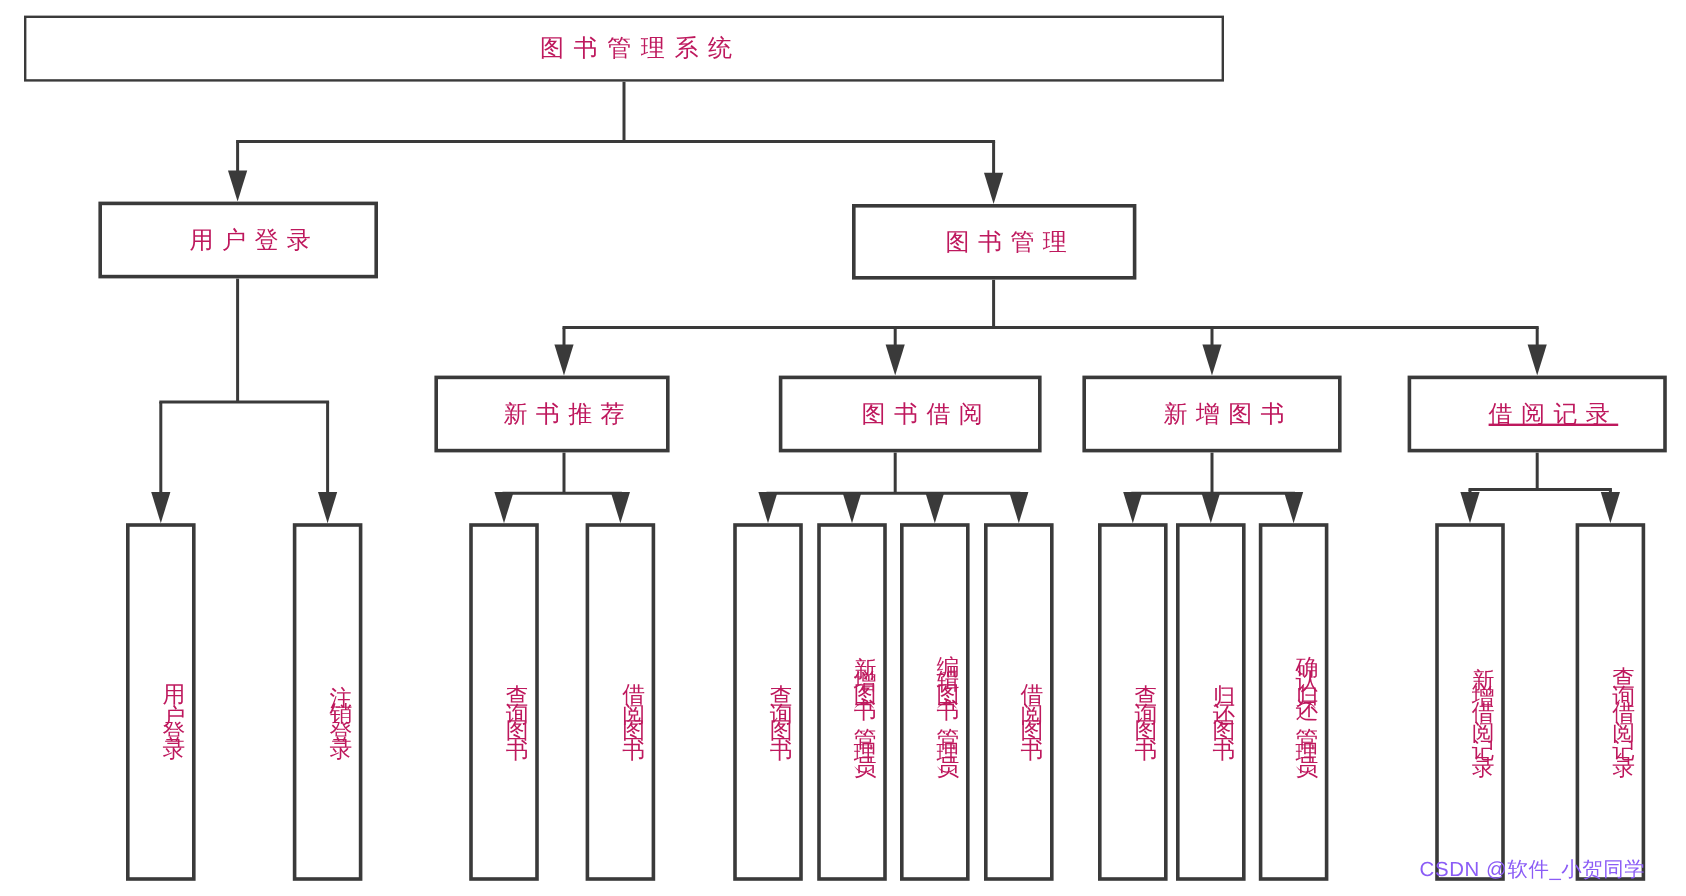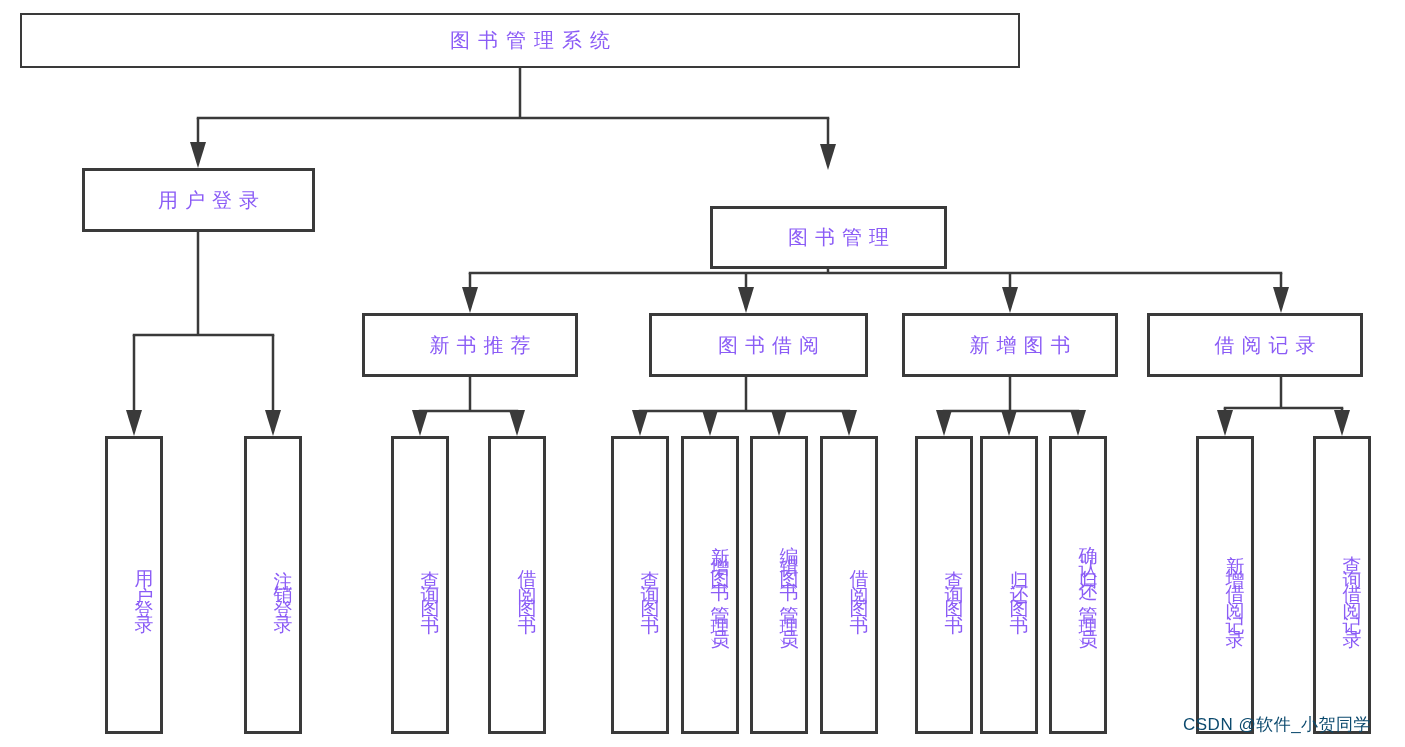--- a/index.html
+++ b/index.html
@@ -19,21 +19,21 @@
     position: absolute;
     left: 0; top: 0;
     width: 1405px; height: 747px;
     pointer-events: none;
   }
   .node {
     position: absolute;
     box-sizing: border-box;
     background: #ffffff;
     border: 3px solid #3a3a3a;
-    color: #8b5cf6;
+    color: #be185d;
     display: flex;
     align-items: center;
     justify-content: center;
     z-index: 2;
     padding-left: 20px;
   }
   .hbox {
     font-size: 20px;
     letter-spacing: 7px;
     text-indent: 7px;
@@ -52,21 +52,21 @@
     line-height: 52px;
   }
   .vbox.tight {
     letter-spacing: 12px;
   }
   #watermark {
     position: absolute;
     left: 1183px;
     top: 713px;
     font-size: 17px;
-    color: #0c4a6e;
+    color: #8b5cf6;
     letter-spacing: 0.5px;
     white-space: nowrap;
     z-index: 10;
   }
 </style>
 </head>
 <body>
 
 <div id="canvas">
 
@@ -136,29 +136,29 @@
         <polygon points="1217,410 1233,410 1225,436" fill="#3a3a3a"></polygon>
         <line x1="1342" y1="408" x2="1342" y2="430" stroke="#3a3a3a" stroke-width="2.5"></line>
         <polygon points="1334,410 1350,410 1342,436" fill="#3a3a3a"></polygon>
       </g>
     </svg>
 
   <div class="node hbox root" style="left:20px; top:13px; width:1000px; height:55px;">图书管理系统</div>
 
   <div class="node hbox" style="left:82px; top:168px; width:233px; height:64px;">用户登录</div>
 
-  <div class="node hbox" style="left:710px; top:170px; width:237px; height:63px;margin-top:36px;">图书管理</div>
+  <div class="node hbox" style="left:710px; top:170px; width:237px; height:63px;">图书管理</div>
 
-  <div class="node hbox" style="left:362px; top:313px; width:216px; height:64px;">新书推荐</div>
+  <div class="node hbox" style="left:362px; top:313px; width:196px; height:64px;">新书推荐</div>
 
   <div class="node hbox" style="left:649px; top:313px; width:219px; height:64px;">图书借阅</div>
 
   <div class="node hbox" style="left:902px; top:313px; width:216px; height:64px;">新增图书</div>
 
-  <div class="node hbox" style="left:1147px; top:313px; width:216px; height:64px;">借阅记录</div>
+  <div class="node hbox" style="left:1173px; top:313px; width:216px; height:64px;text-decoration:underline;">借阅记录</div>
 
   <div class="node vbox" style="left:105px; top:436px; width:58px; height:298px;">用户登录</div>
 
   <div class="node vbox" style="left:244px; top:436px; width:58px; height:298px;">注销登录</div>
 
   <div class="node vbox" style="left:391px; top:436px; width:58px; height:298px;">查询图书</div>
 
   <div class="node vbox" style="left:488px; top:436px; width:58px; height:298px;">借阅图书</div>
 
   <div class="node vbox" style="left:611px; top:436px; width:58px; height:298px;">查询图书</div>

